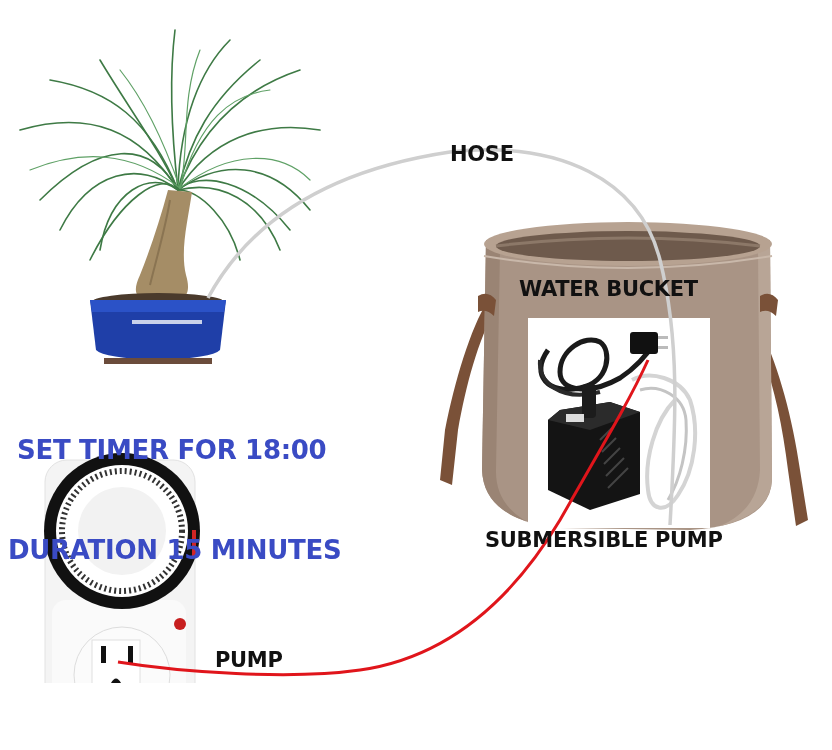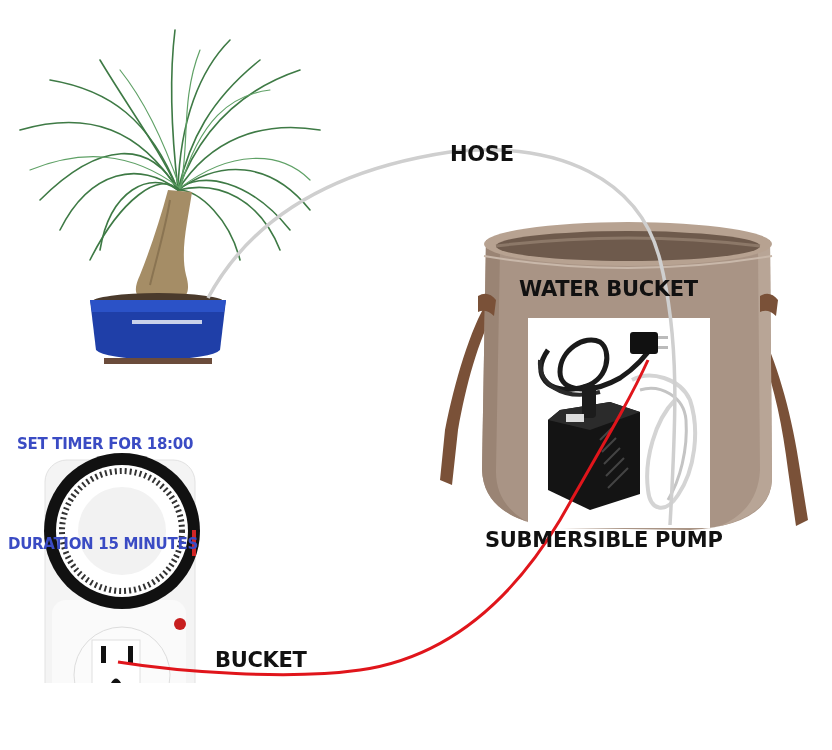--- a/index.html
+++ b/index.html
@@ -1,20 +1,20 @@
 <!DOCTYPE html>
 <html><head>
 <meta charset="utf-8">
 <style>
   html,body{margin:0;padding:0;background:#fff;}
   #stage{position:relative;width:832px;height:683px;overflow:hidden;background:#ffffff;font-family:"DejaVu Sans","Liberation Sans",sans-serif;}
   svg.layer{position:absolute;left:0;top:0;}
   .label{position:absolute;font-weight:bold;white-space:nowrap;line-height:1;}
   .black{color:#111111;font-size:21px;letter-spacing:-0.3px;}
-  .blue{color:#3a4bc4;font-size:15px;letter-spacing:-0.3px;}
+  .blue{color:#3a4bc4;font-size:26px;letter-spacing:-0.3px;}
 </style>
 </head>
 <body>
 
 <div id="stage">
 
   <svg class="layer" width="832" height="750" viewBox="0 0 832 750">
 
     <g>
 
@@ -123,16 +123,16 @@
     </g>
 
     <path d="M208 298 C250 220 330 170 450 152 C560 140 640 180 660 260 C680 340 676 420 670 525" stroke="#cfcfcf" stroke-width="3.5" fill="none"></path>
 
     <path d="M118 662 C180 672 290 680 360 670 C430 660 500 620 560 520 C600 450 630 400 648 360" stroke="#e0151b" stroke-width="3" fill="none"></path>
   </svg>
 
   <div class="label black" style="left:450px;top:144px;">HOSE</div>
   <div class="label black" style="left:519px;top:279px;">WATER BUCKET</div>
   <div class="label black" style="left:485px;top:530px;">SUBMERSIBLE PUMP</div>
-  <div class="label black" style="left:215px;top:650px;">BUCKET</div>
+  <div class="label black" style="left:215px;top:650px;">PUMP</div>
   <div class="label blue" style="left:17px;top:437px;">SET TIMER FOR 18:00</div>
   <div class="label blue" style="left:8px;top:507px;margin-top:30px;">DURATION 15 MINUTES</div>
 </div>
 
 </body></html>

